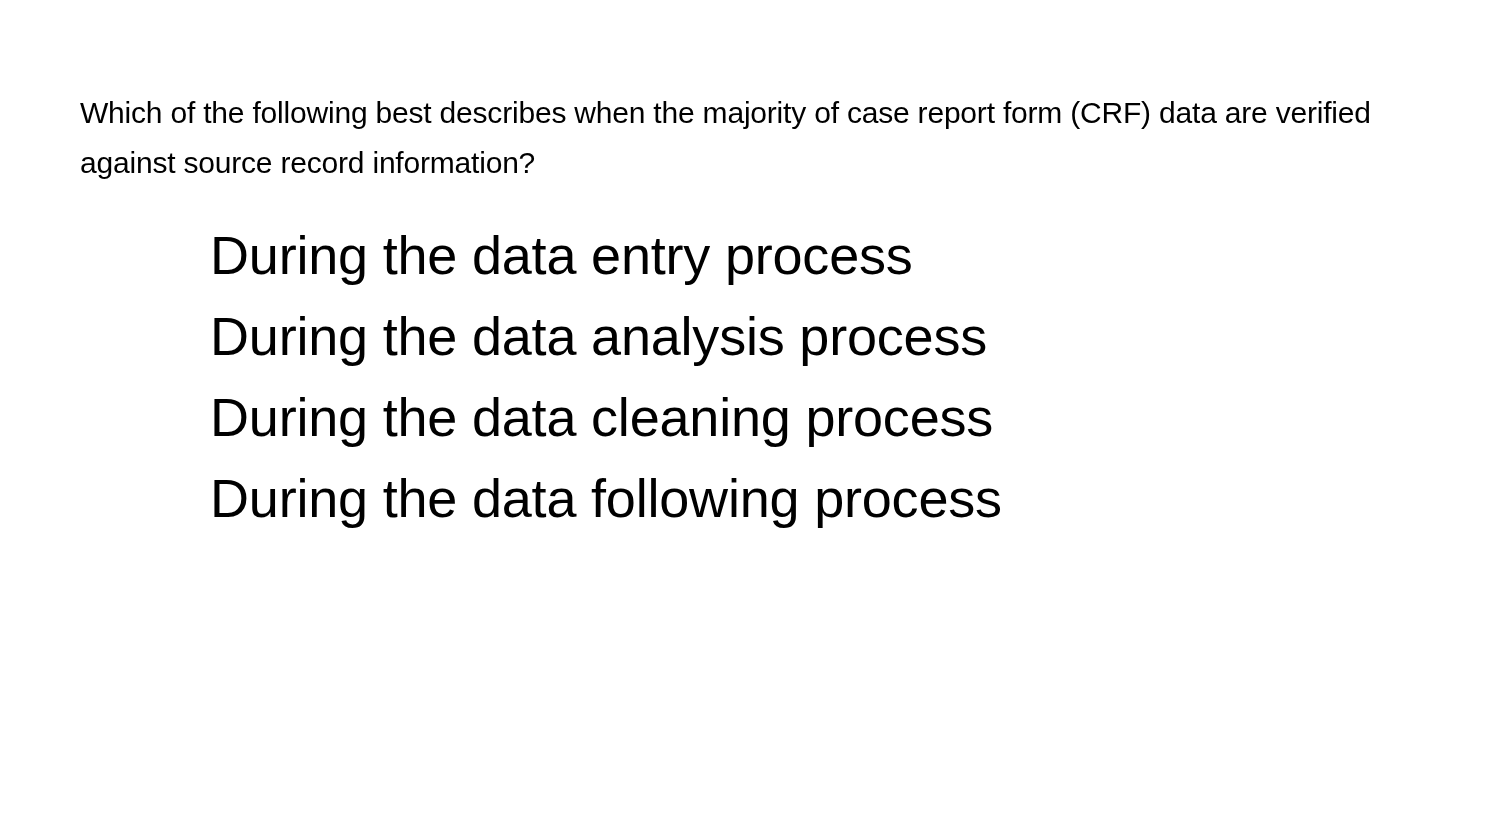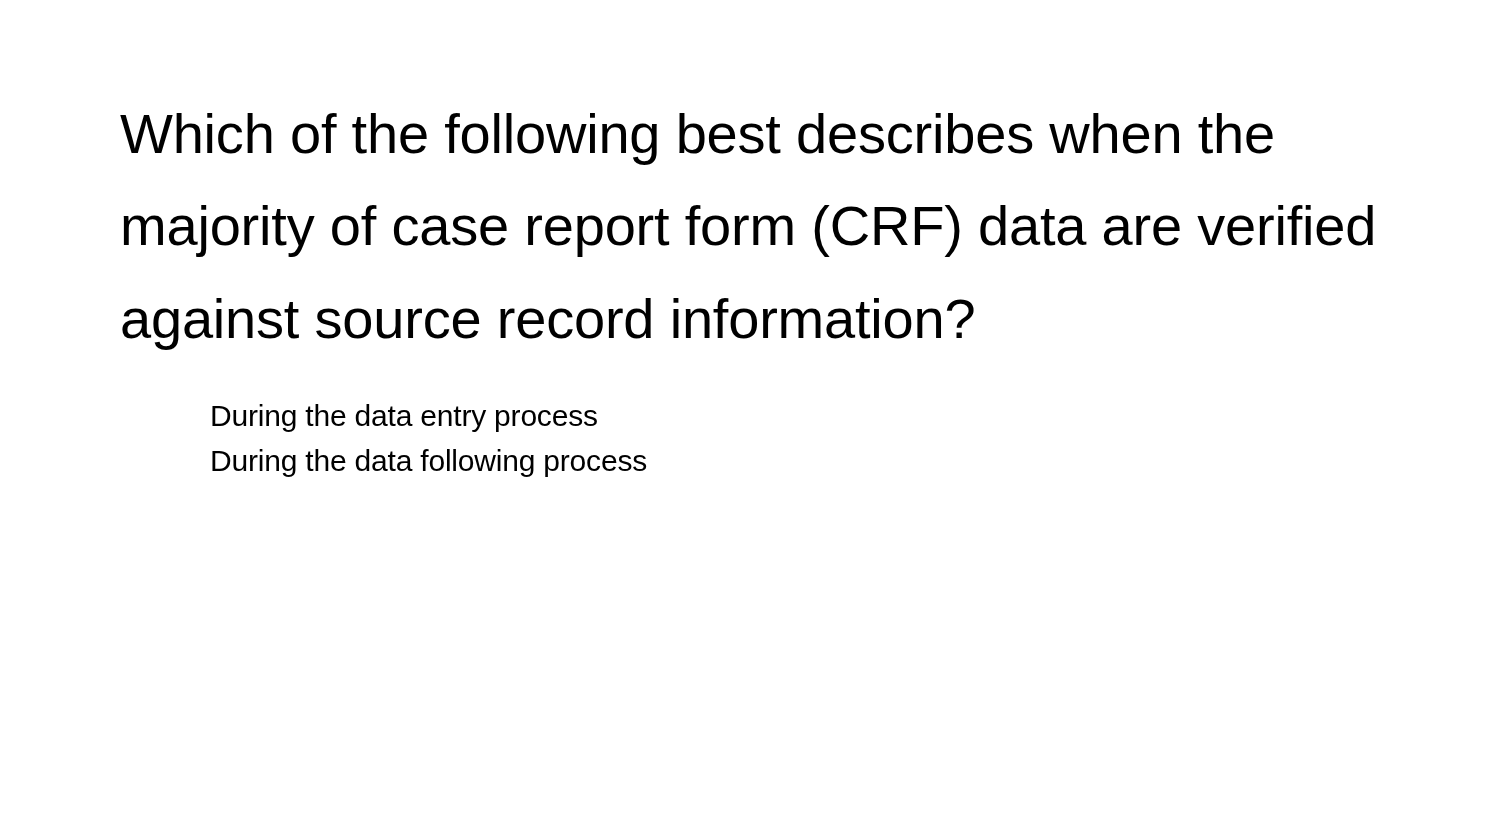--- a/index.html
+++ b/index.html
@@ -11,38 +11,39 @@
     width: 1500px;
     height: 832px;
     background: #ffffff;
     font-family: -apple-system, BlinkMacSystemFont, "Segoe UI", Helvetica, Arial, sans-serif;
     color: #000000;
     padding-top: 88px;
     padding-left: 80px;
     padding-right: 80px;
   }
   .question {
-    font-size: 56px;
+    font-size: 30px;
     line-height: 1.65;
     font-weight: 400;
     margin-bottom: 28px;
     letter-spacing: -0.2px;
-    margin-left: 40px;
   }
   .options {
     padding-left: 130px;
   }
   .option {
-    font-size: 30px;
+    font-size: 54px;
     line-height: 1.5;
     font-weight: 400;
     letter-spacing: -0.2px;
   }
 </style>
 </head>
 <body>
 
 <div class="question">Which of the following best describes when the majority of case report form (CRF) data are verified against source record information?</div>
 
 <div class="options">
   <div class="option">During the data entry process</div>
+  <div class="option">During the data analysis process</div>
+  <div class="option">During the data cleaning process</div>
   <div class="option">During the data following process</div>
 </div>
 
 </body></html>

